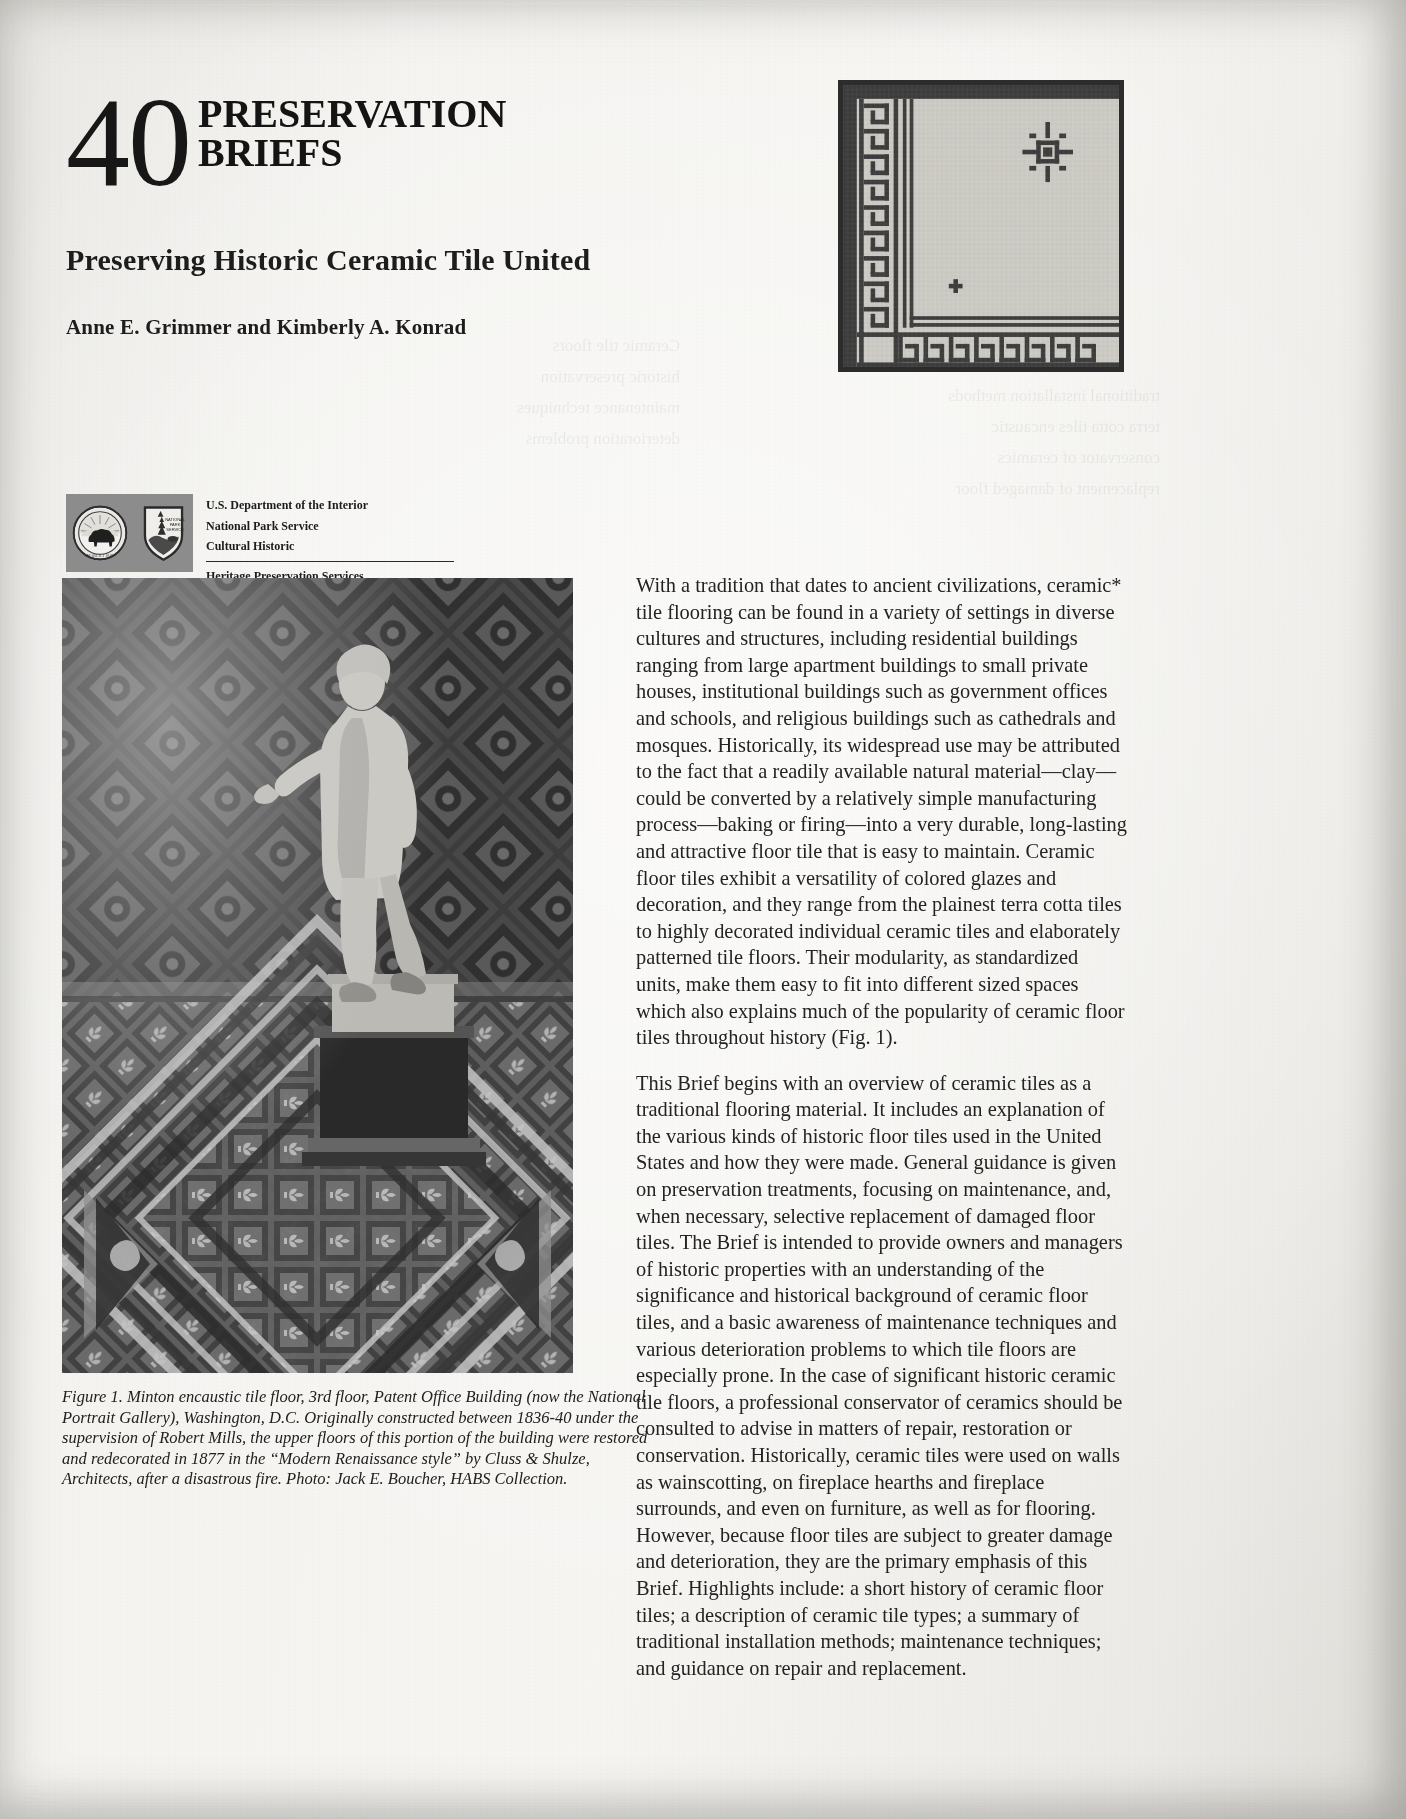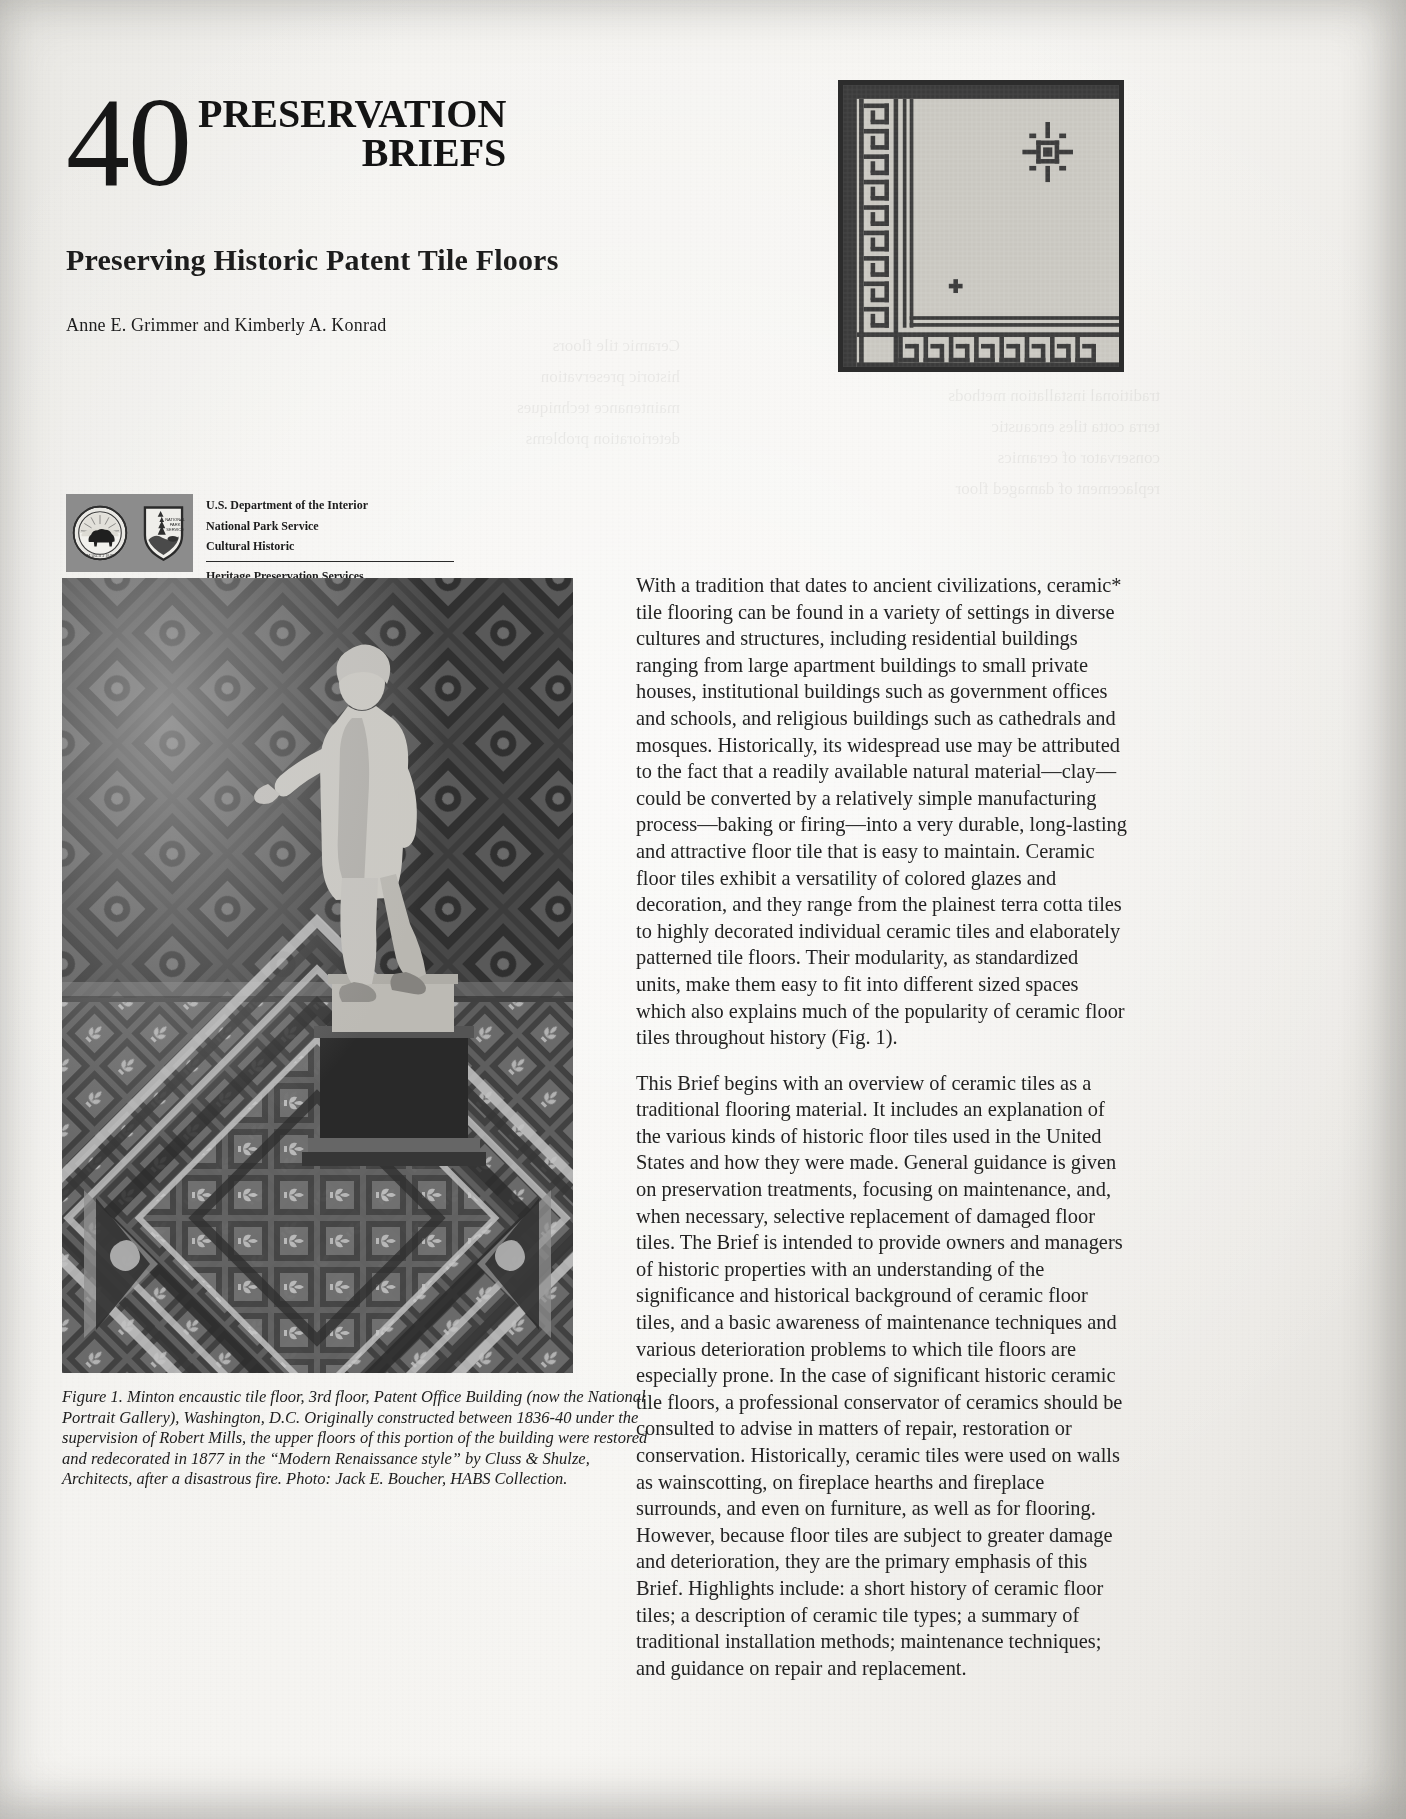--- a/index.html
+++ b/index.html
@@ -59,21 +59,21 @@
 
   .content { position: relative; z-index: 3; }
 
   
   .masthead {
     position: absolute;
     left: 66px;
     top: 86px;
     width: 760px;
   }
-  .title-row { display: flex; align-items: flex-start; text-align: right; }
+  .title-row { display: flex; align-items: flex-start; }
   .brief-number {
     font-size: 128px;
     line-height: 0.88;
     font-weight: 400;
     letter-spacing: -2px;
     color: #171717;
     font-family: "Liberation Serif", "DejaVu Serif", serif;
   }
   .series-title {
     margin-left: 8px;
@@ -87,22 +87,22 @@
   .series-title div { display: block; }
   .brief-subtitle {
     margin-top: 44px;
     font-size: 30px;
     font-weight: 700;
     letter-spacing: .2px;
     color: #1d1d1d;
   }
   .brief-authors {
     margin-top: 38px;
-    font-size: 18px;
-    font-weight: 400;
+    font-size: 21px;
+    font-weight: 700;
     letter-spacing: .2px;
     color: #1d1d1d;
   }
 
   
   .agency {
     position: absolute;
     left: 66px;
     top: 494px;
     display: flex;
@@ -204,21 +204,21 @@
   <div class="content">
 
     <div class="masthead">
       <div class="title-row">
         <div class="brief-number">40</div>
         <div class="series-title">
           <div>PRESERVATION</div>
           <div>BRIEFS</div>
         </div>
       </div>
-      <div class="brief-subtitle">Preserving Historic Patent Tile Floors</div>
+      <div class="brief-subtitle">Preserving Historic Ceramic Tile United</div>
       <div class="brief-authors">Anne E. Grimmer and Kimberly A. Konrad</div>
     </div>
 
     <div class="agency">
       <div class="seal-plate">
 
         <svg width="56" height="56" viewBox="0 0 100 100">
           <circle cx="50" cy="50" r="47" fill="#e9e8e4" stroke="#2e2e2e" stroke-width="3"></circle>
           <circle cx="50" cy="50" r="38" fill="#f2f1ed" stroke="#3a3a3a" stroke-width="2"></circle>
           <path d="M14 50 A36 36 0 0 1 86 50 Z" fill="#e2e0da"></path>

